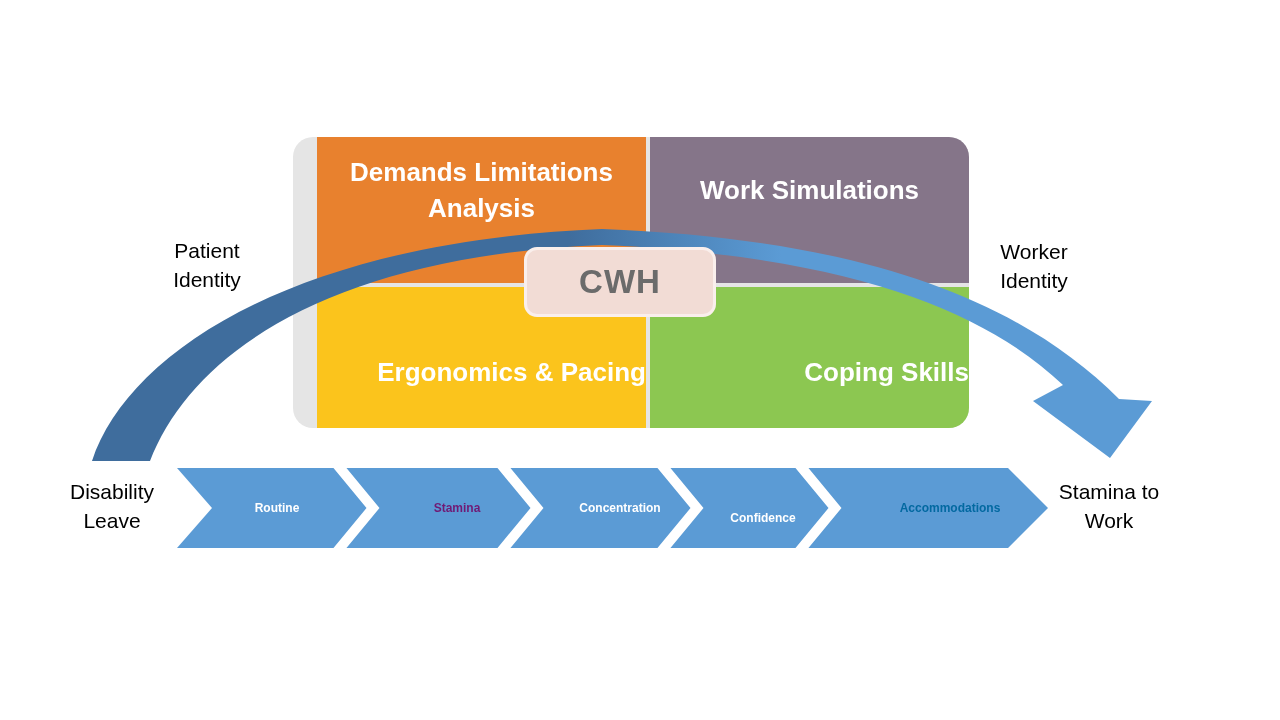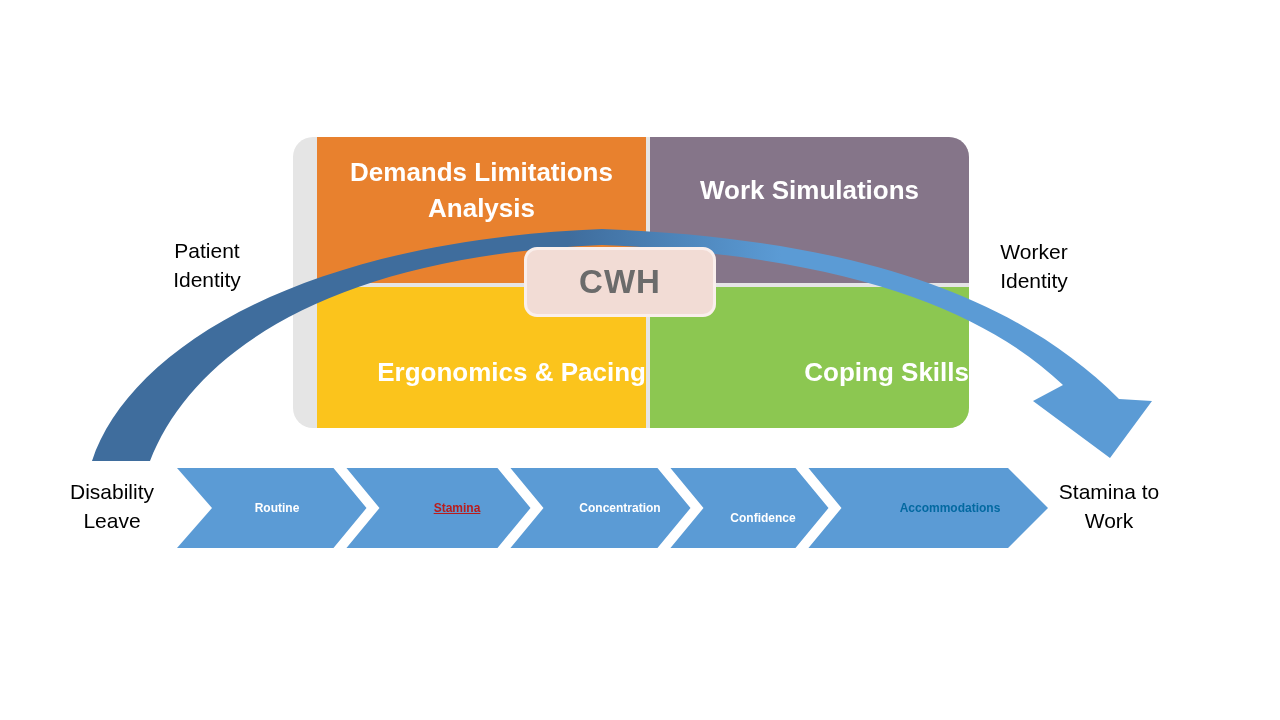--- a/index.html
+++ b/index.html
@@ -106,18 +106,18 @@
   <div class="side-label" style="left:27px;top:477px">
     <div>Disability</div>
     <div>Leave</div>
   </div>
   <div class="side-label" style="left:1024px;top:477px">
     <div>Stamina to</div>
     <div>Work</div>
   </div>
 
   <div class="step-label" style="left: 187px; color: rgb(255, 255, 255);">Routine</div>
-  <div class="step-label" style="left: 367px; color: #b91c1c; text-decoration: underline;">Stamina</div>
+  <div class="step-label" style="left: 367px; color: #701a75;">Stamina</div>
   <div class="step-label" style="left: 530px; color: rgb(255, 255, 255);">Concentration</div>
   <div class="step-label" style="left: 673px; color: rgb(255, 255, 255); margin-top: 10px;">Confidence</div>
   <div class="step-label" style="left: 860px; color: #0369a1;">Accommodations</div>
 
 </div>
 
 </body></html>

